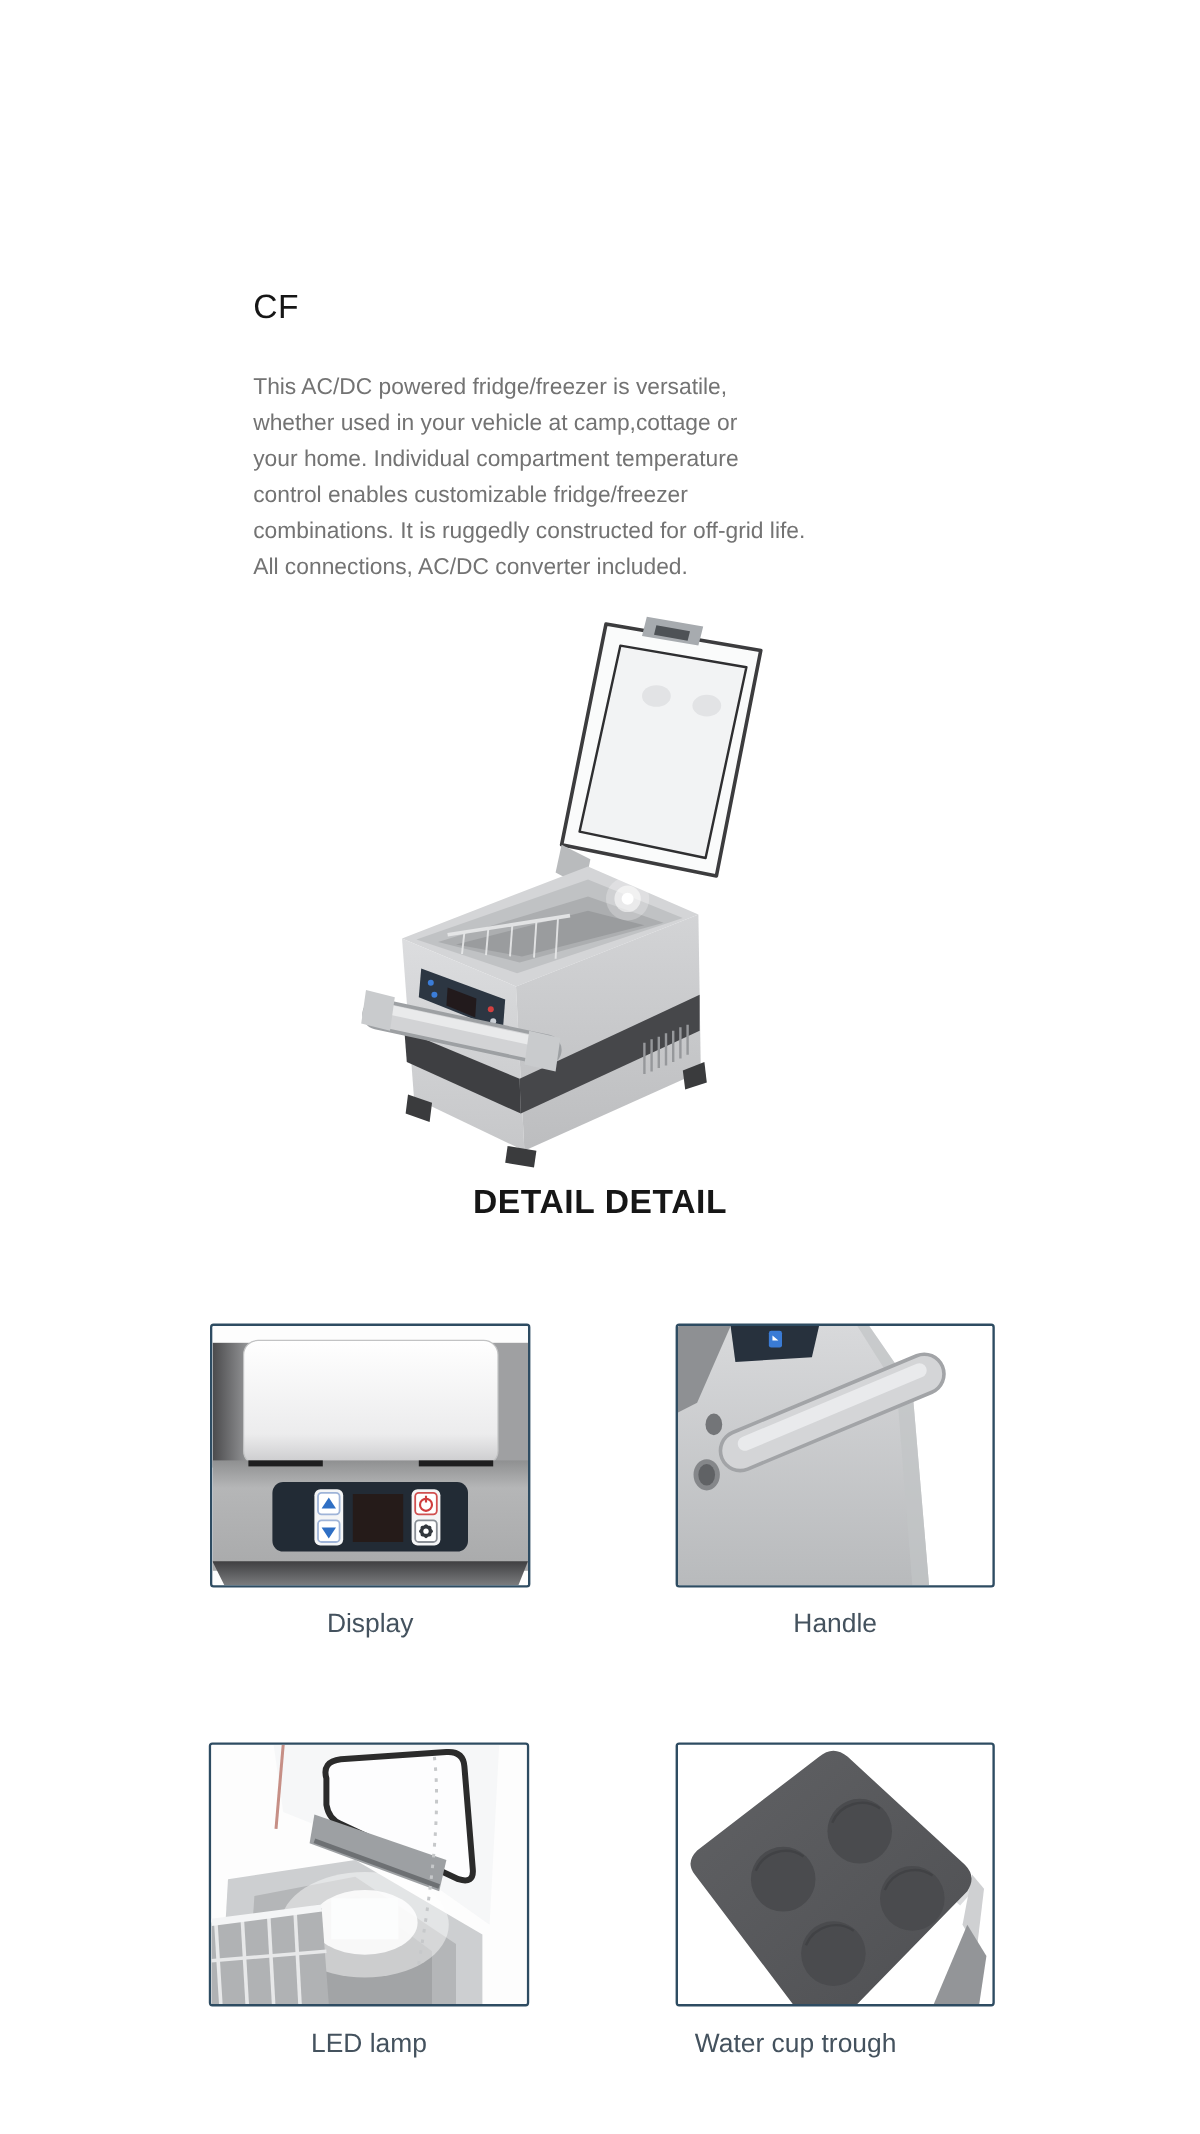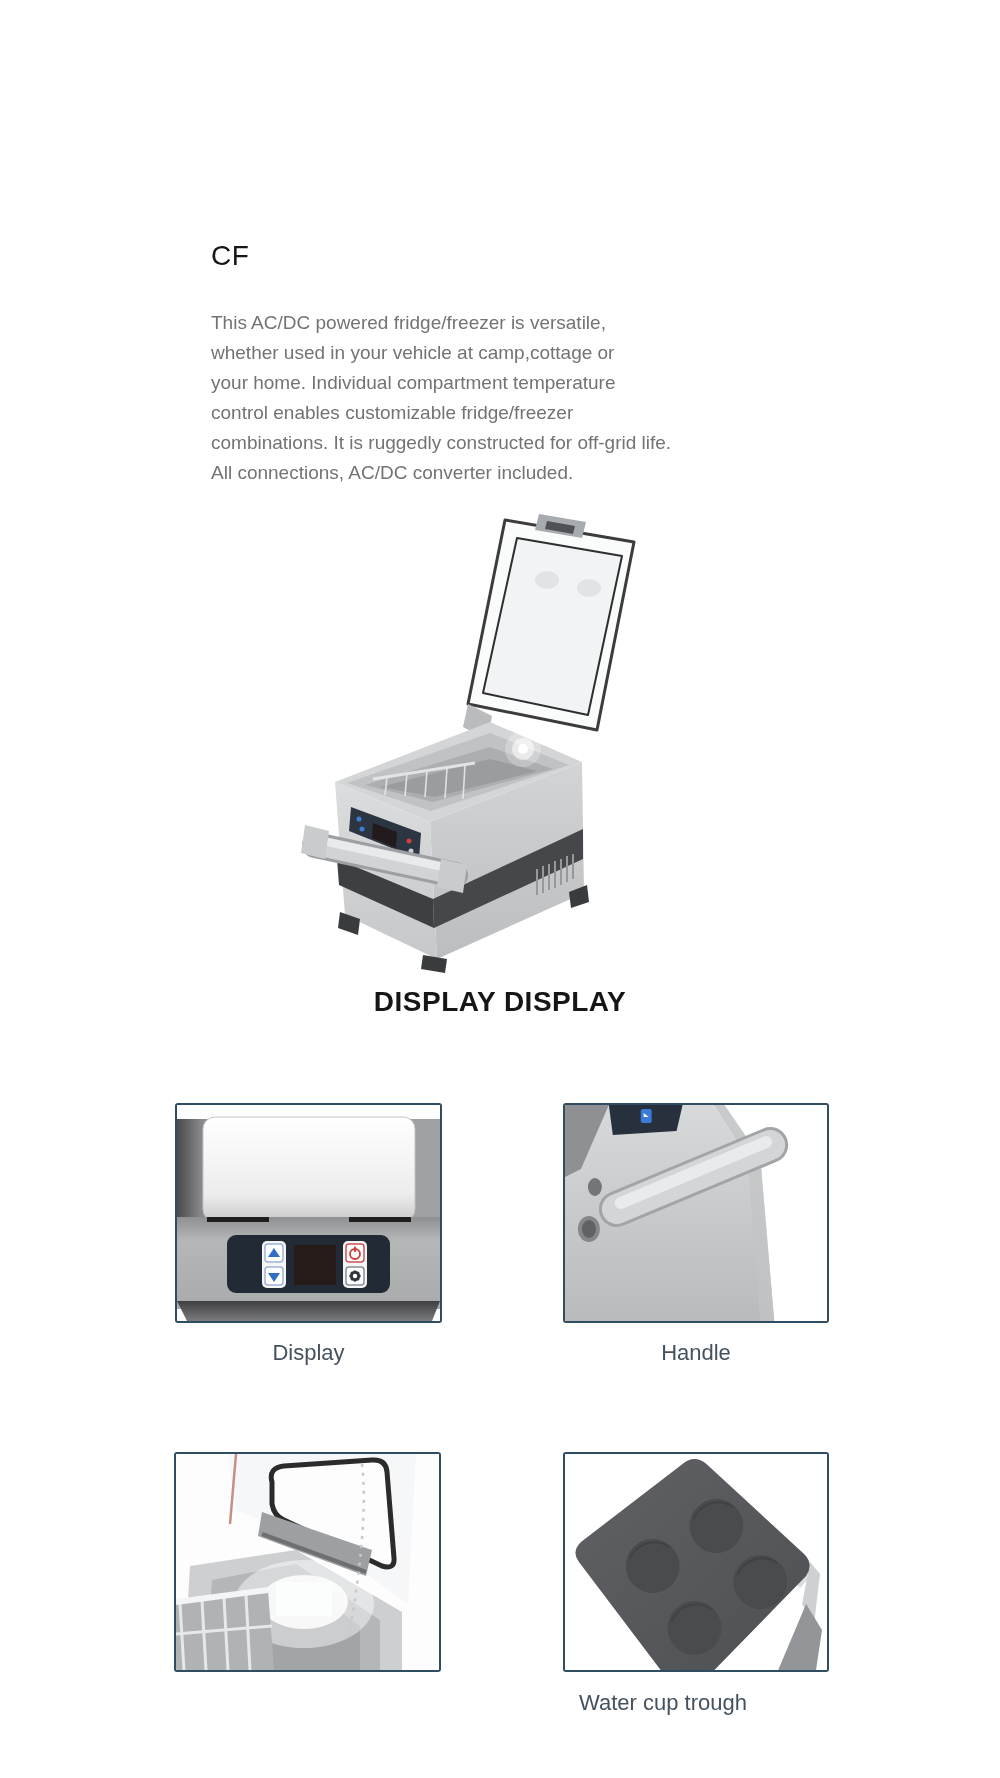--- a/index.html
+++ b/index.html
@@ -109,21 +109,21 @@
       <line x1="33" y1="333" x2="167" y2="362" stroke="#e9eaeb" stroke-width="8" stroke-linecap="round"></line>
       <path d="M20 318 L44 324 L40 352 L16 346 Z" fill="#c9cbcd"></path>
       <path d="M156 352 L182 358 L178 386 L152 380 Z" fill="#c9cbcd"></path>
 
       <path d="M55 405 L75 412 L73 428 L53 421 Z" fill="#3a3b3d"></path>
       <path d="M138 448 L162 452 L160 466 L136 462 Z" fill="#3a3b3d"></path>
       <path d="M284 385 L302 378 L304 395 L286 401 Z" fill="#3a3b3d"></path>
     </svg>
   </div>
 
-  <h3 class="detail-heading">DISPLAY DISPLAY</h3>
+  <h3 class="detail-heading">DETAIL DETAIL</h3>
 
   <div class="card card1">
     <svg viewBox="0 0 263 216" preserveAspectRatio="none">
       <defs>
         <linearGradient id="c1lid" x1="0" y1="0" x2="0" y2="1">
           <stop offset="0" stop-color="#ffffff"></stop>
             <stop offset="0.75" stop-color="#ececed"></stop>
             <stop offset="1" stop-color="#c9c9cb"></stop>
         </linearGradient>
         <linearGradient id="c1body" x1="0" y1="0" x2="0" y2="1">
@@ -242,15 +242,16 @@
         <path d="M65 105 a27 27 0 0 1 40 -12"></path>
         <path d="M173 121 a27 27 0 0 1 40 -12"></path>
         <path d="M107 167 a27 27 0 0 1 40 -12"></path>
       </g>
       <path d="M214 216 L242 150 L258 176 L252 216 Z" fill="#939598"></path>
     </svg>
   </div>
 
   <div class="caption cap2">Handle</div>
   <div class="caption cap1">Display</div>
+  <div class="caption cap3">LED lamp</div>
   <div class="caption cap4">Water cup trough</div>
 
 </div>
 
 </body></html>

